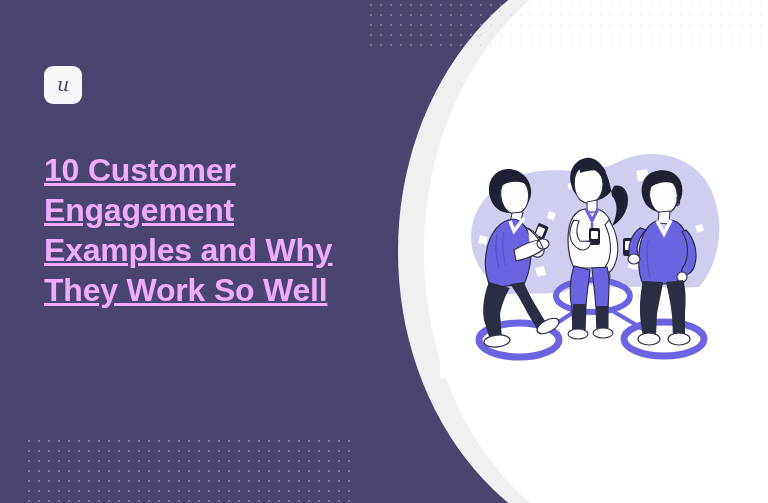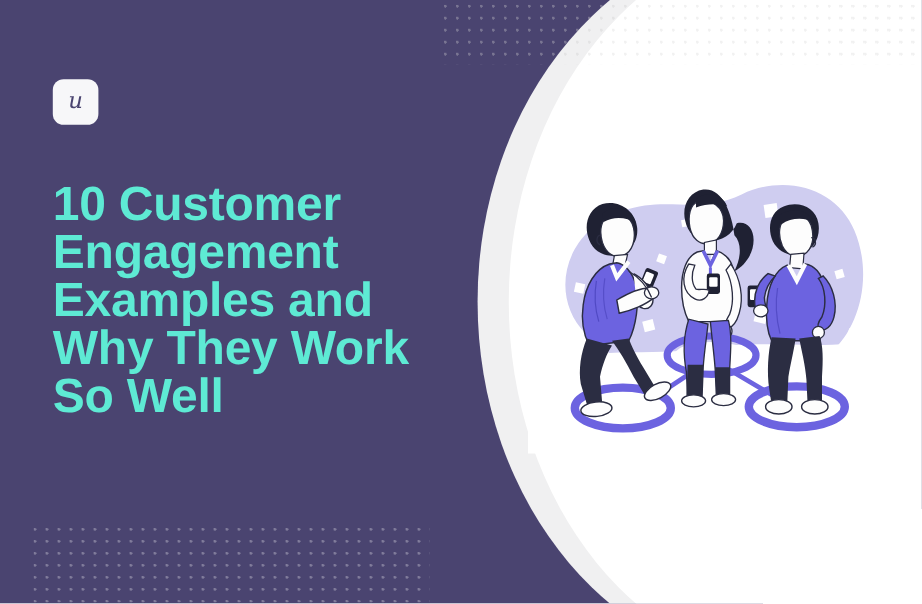--- a/index.html
+++ b/index.html
@@ -95,26 +95,27 @@
     transform: translateY(-1px);
   }
 
   
   #headline {
     position: absolute;
     left: 44px;
     top: 150px;
     width: 300px;
     z-index: 6;
-    color: #5eead4;
-    font-size: 40px;
+    color: #f0abfc;
+    font-size: 32px;
     font-weight: 700;
     line-height: 40px;
     letter-spacing: -0.2px;
     margin: 0;
+    text-decoration: underline;
   }
 
   
   #illustration {
     position: absolute;
     left: 440px;
     top: 128px;
     width: 300px;
     height: 250px;
     z-index: 7;

